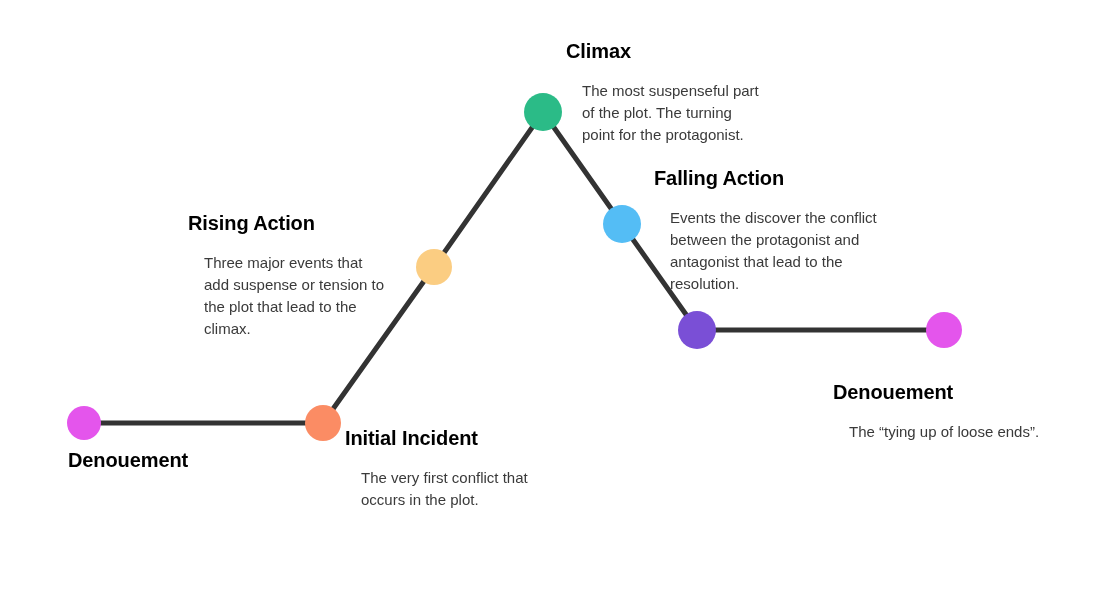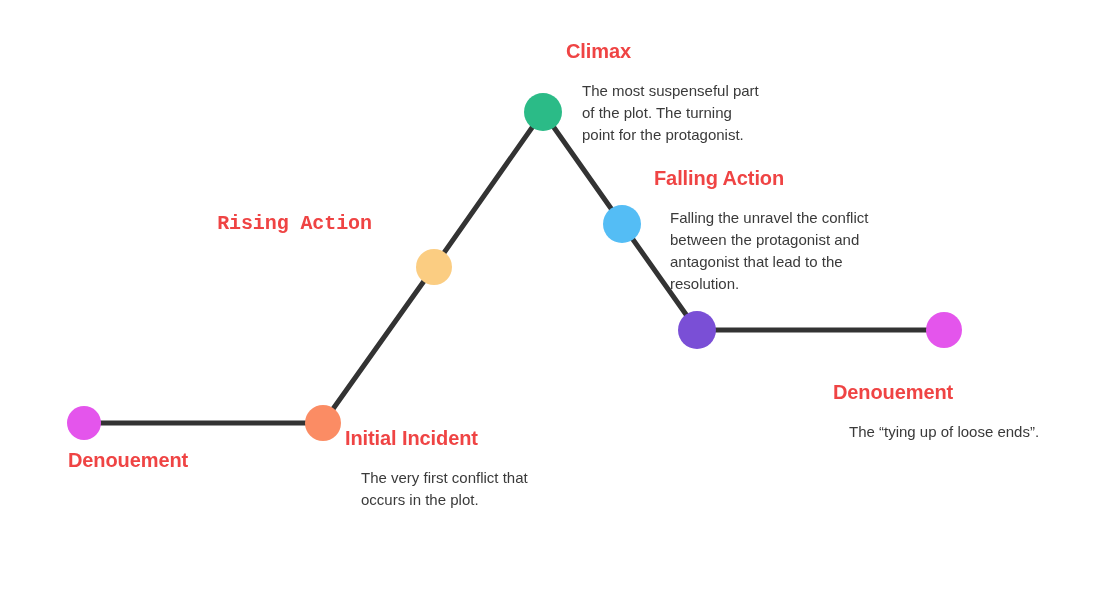--- a/index.html
+++ b/index.html
@@ -28,35 +28,35 @@
     top: 0;
     width: 1100px;
     height: 612px;
   }
   .annotation {
     position: absolute;
   }
   .ann-title {
     font-size: 20px;
     font-weight: bold;
-    color: #ef4444;
+    color: #000000;
     letter-spacing: -0.1px;
     line-height: 1.25;
     margin: 0 0 3px 0;
     white-space: nowrap;
   }
   .ann-desc {
     font-size: 15px;
     font-weight: normal;
     color: #3a3a3a;
     line-height: 1.47;
     margin: 16px;
   }
   .align-left  .ann-title, .align-left  .ann-desc  { text-align: left; }
-  .align-right .ann-title, .align-right .ann-desc  { text-align: center; font-family: Liberation Mono, monospace; }
+  .align-right .ann-title, .align-right .ann-desc  { text-align: left; }
 </style>
 </head>
 <body>
 
 <div id="diagram-canvas">
 
   <svg class="plot-svg" viewBox="0 0 1100 612">
     <polyline id="plot-line" fill="none" stroke="#333333" stroke-width="5" stroke-linecap="round" stroke-linejoin="round" points="84,423 323,423 434,267 543,112 622,224 697,330 944,330"></polyline>
     <g id="plot-nodes">
         <circle cx="84" cy="423" r="17" fill="#e455ec"></circle>
@@ -73,30 +73,31 @@
     <p class="ann-title">Denouement</p>
   </div>
 
   <div class="annotation align-left" style="left:345px; top:426px; width:215px;">
     <p class="ann-title">Initial Incident</p>
     <p class="ann-desc">The very first conflict that occurs in the plot.</p>
   </div>
 
   <div class="annotation align-right" style="left:188px; top:211px; width:213px;">
     <p class="ann-title">Rising Action</p>
+    <p class="ann-desc">Three major events that add suspense or tension to the plot that lead to the climax.</p>
   </div>
 
   <div class="annotation align-left" style="left:566px; top:39px; width:214px;">
     <p class="ann-title">Climax</p>
     <p class="ann-desc">The most suspenseful part of the plot. The turning point for the protagonist.</p>
   </div>
 
   <div class="annotation align-left" style="left:654px; top:166px; width:275px;">
     <p class="ann-title">Falling Action</p>
-    <p class="ann-desc">Falling the unravel the conflict between the protagonist and antagonist that lead to the resolution.</p>
+    <p class="ann-desc">Events the discover the conflict between the protagonist and antagonist that lead to the resolution.</p>
   </div>
 
 
   <div class="annotation align-left" style="left:833px; top:380px; width:240px;">
     <p class="ann-title">Denouement</p>
     <p class="ann-desc">The “tying up of loose ends”.</p>
   </div>
 
 </div>
 

